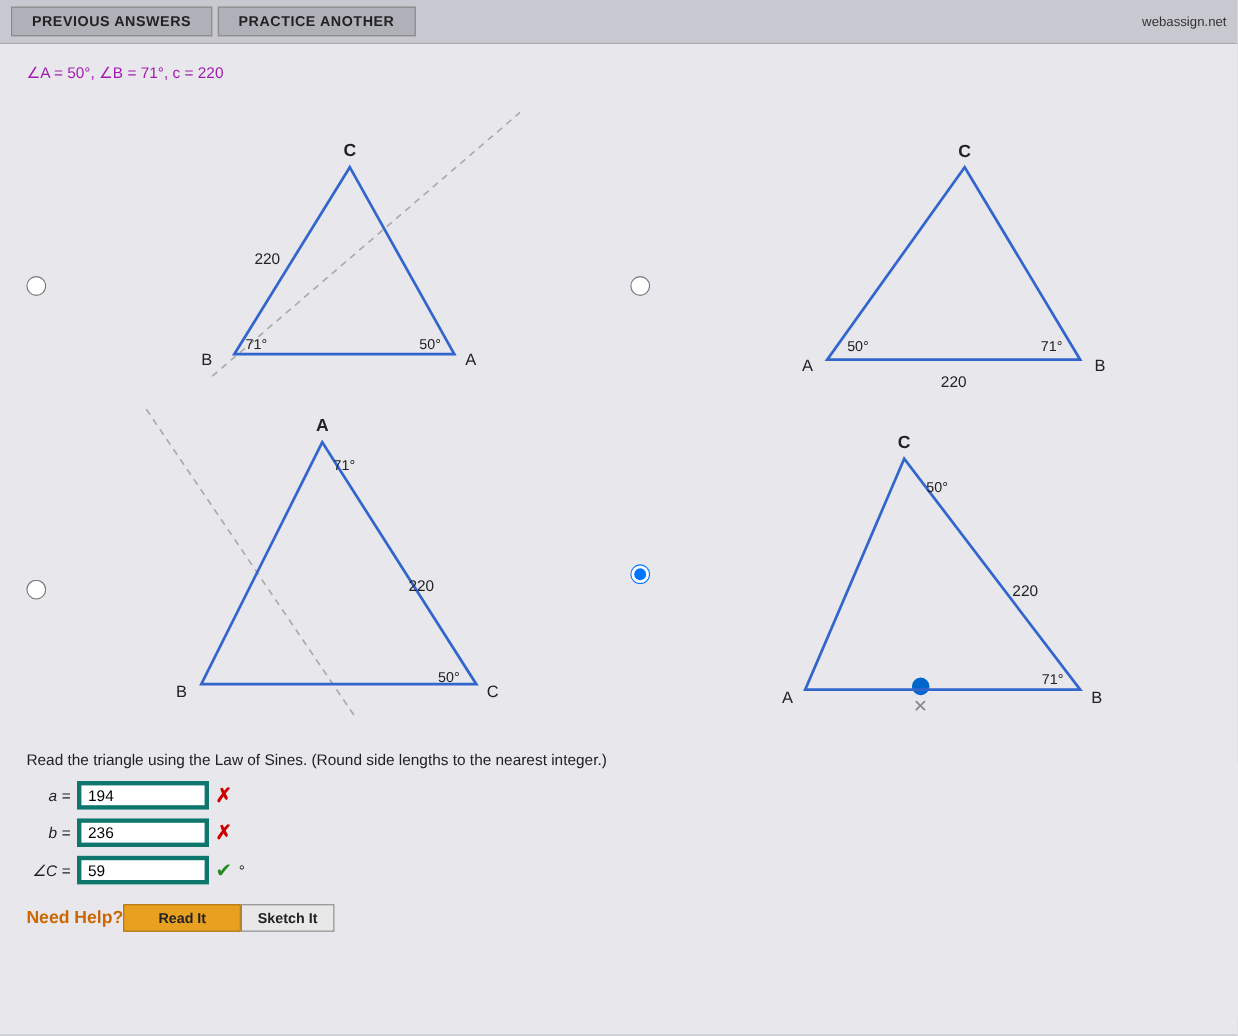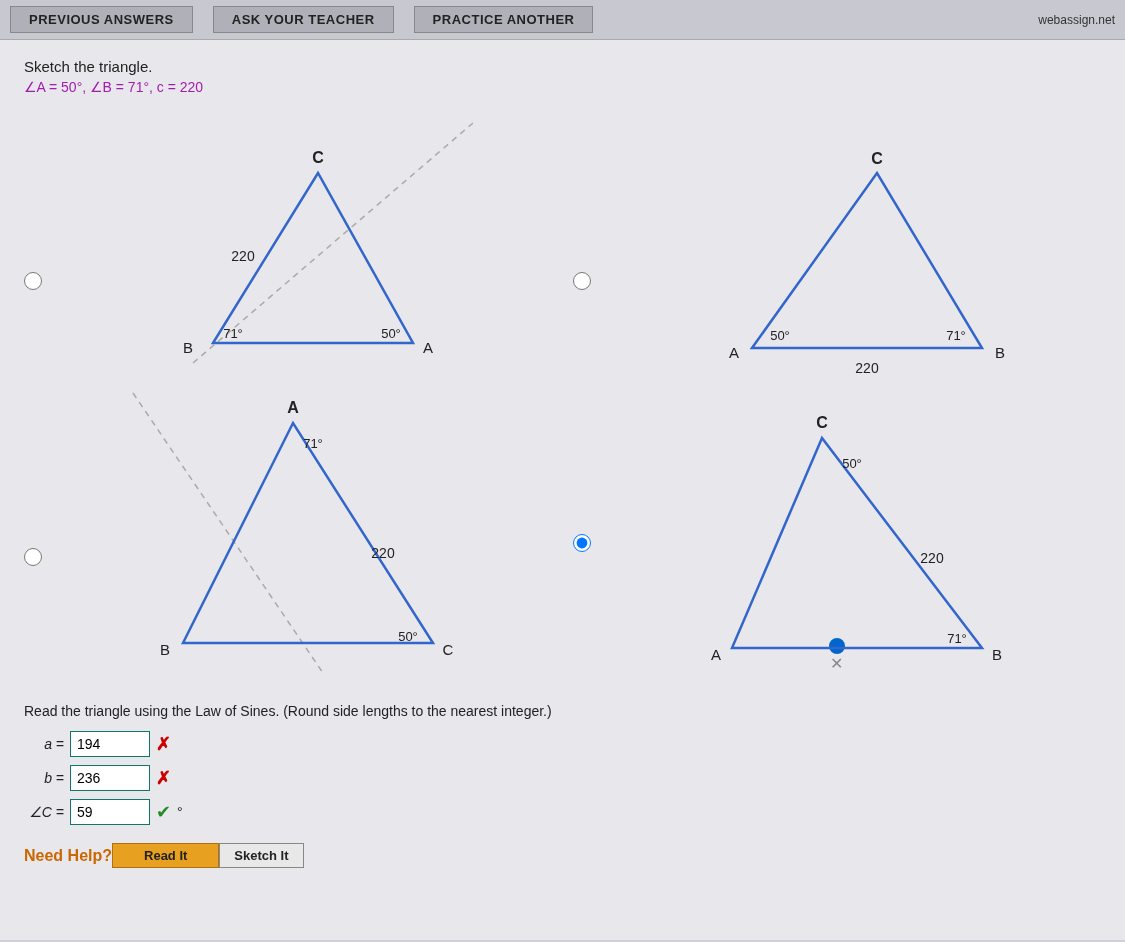--- a/index.html
+++ b/index.html
@@ -9,21 +9,21 @@
       width: 1125px;
       min-height: 942px;
       overflow: hidden;
     }
     .top-bar {
       display: flex;
       align-items: center;
       background: #c8c8d0;
       border-bottom: 1px solid #aaa;
       padding: 6px 10px;
-      gap: 20px;
+      gap: 5px;
     }
     .top-bar-btn {
       background: #b0b0b8;
       border: 1px solid #888;
       padding: 5px 18px;
       font-size: 13px;
       font-weight: bold;
       color: #222;
       cursor: pointer;
       text-transform: uppercase;
@@ -92,23 +92,23 @@
       gap: 6px;
     }
     .field-label {
       font-size: 14px;
       color: #222;
       width: 40px;
       text-align: right;
       font-style: italic;
     }
     .field-input {
-      width: 80px;
+      width: 120px;
       height: 26px;
-      border: 1px solid #0f766e;
+      border: 4px solid #0f766e;
       background: white;
       font-size: 14px;
       padding: 2px 6px;
     }
     .icon-x {
       color: #cc0000;
       font-size: 18px;
       font-weight: bold;
     }
     .icon-check {
@@ -151,27 +151,25 @@
       stroke: #aaa;
       stroke-dasharray: 6,5;
       stroke-width: 1.5;
     }
   </style>
 </head>
 <body>
 
 <div class="top-bar">
   <button class="top-bar-btn">PREVIOUS ANSWERS</button>
-  <button class="top-bar-btn">ASK YOUR TEACHER</button>
   <button class="top-bar-btn">PRACTICE ANOTHER</button>
   <span class="webassign-label">webassign.net</span>
 </div>
 
 <div class="main-content">
-  <div class="sketch-title">Sketch the triangle.</div>
   <div class="given-values">∠A = 50°,   ∠B = 71°,   c = 220</div>
 
   <div class="triangles-grid">
 
     <div class="triangle-cell" style="padding-left:30px;">
       <input type="radio" name="triangle-select" class="radio-option" style="top: 60%;">
       <div style="position:relative;">
 
         <svg width="340" height="280" class="triangle-svg">
 

